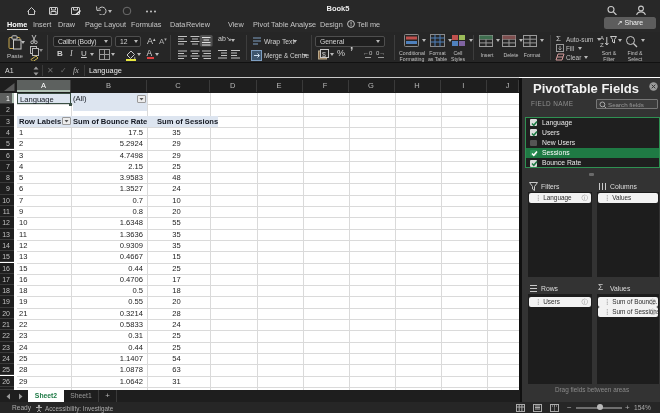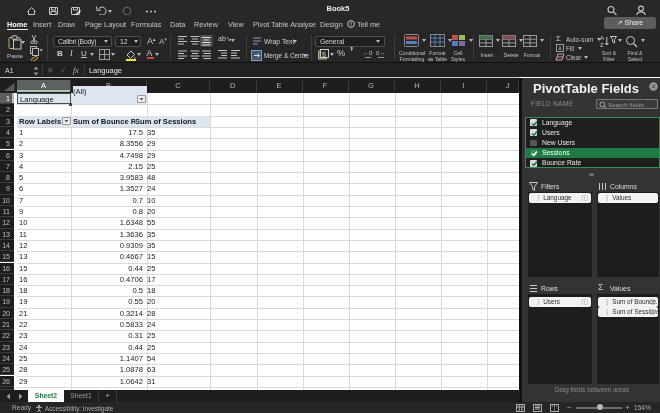--- a/index.html
+++ b/index.html
@@ -21,21 +21,21 @@
 #fbar{position:absolute;left:0;top:62px;width:660px;height:15px;background:#212121;border-top:1px solid #111}
 #fbar .sep{position:absolute;top:2px;height:11px;width:1px;background:#3a3a3a}
 #colhead{position:absolute;left:0;top:76.5px;width:519px;height:16.5px;background:#1e1e1e;border-top:1.5px solid #c9c9c9}
 .ch{position:absolute;top:2px;height:12px;font-size:7.5px;color:#b8b8b8;text-align:center;line-height:12px;border-right:1px solid #3a3a3a}
 .rh{position:absolute;left:0;width:13.5px;padding-right:3.5px;height:11.3px;background:#1e1e1e;color:#c0c0c0;font-size:7px;text-align:right;line-height:11.3px;border-bottom:1px solid #3a3a3a}
 .hl{position:absolute;left:17px;width:502px;height:1px;background:#dadada}
 .vl{position:absolute;top:93px;width:1px;height:297px;background:#dadada}
 .dr{position:absolute;left:0;width:522px;height:11.3px;font-size:7.6px;color:#1c1c1c;line-height:11.3px}
 .ca{position:absolute;left:19px}
 .cb{position:absolute;left:71px;width:72px;text-align:right}
-.cc{position:absolute;left:147px;width:59px;text-align:left}
+.cc{position:absolute;left:147px;width:59px;text-align:center}
 .pvt{position:absolute;background:#dde5f0;font-size:7.6px;color:#141821;line-height:11.3px}
 
 #panel{position:absolute;left:519px;top:78px;width:141px;height:324px;background:#333;border-left:3.5px solid #101010;color:#e4e4e4}
 .pbox{position:absolute;background:#1d1d1d}
 .pill{position:absolute;background:#f2f2f2;border-radius:2px;color:#2d2d2d;font-size:6.4px;line-height:10px;padding-left:6px;white-space:nowrap;overflow:hidden}
 .phead{position:absolute;font-size:6.8px;color:#dedede;white-space:nowrap}
 .fld{position:absolute;left:0;width:100%;height:10.2px;font-size:6.8px;color:#e8e8e8;line-height:10.2px}
 .cbx{position:absolute;left:4px;top:1.7px;width:6.6px;height:6.6px;border-radius:1px}
 .fldt{position:absolute;left:16px}
 
@@ -72,21 +72,21 @@
 <div class="bk">Book5</div>
 </div>
 
 <div id="tabs">
 <span style="left:7px;color:#fff;font-weight:bold">Home</span>
 <span style="left:33px">Insert</span>
 <span style="left:58px">Draw</span>
 <span style="left:85px">Page Layout</span>
 <span style="left:131px">Formulas</span>
 <span style="left:170px">Data</span>
-<span style="left:194px">Review</span>
+<span style="left:186px">Review</span>
 <span style="left:228px">View</span>
 <span style="left:253px">Pivot Table Analyse</span>
 <span style="left:320px">Design</span>
 <span style="left:357px">Tell me</span>
 <svg style="position:absolute;left:346px;top:4px" width="10" height="10">
       <circle cx="5" cy="5" r="3.4" stroke="#c6c6c6" fill="none"></circle>
       <rect x="4.6" y="3" width="0.9" height="2.6" fill="#c6c6c6"></rect>
       <rect x="4.6" y="6.2" width="0.9" height="0.9" fill="#c6c6c6"></rect>
     </svg>
 <div style="position:absolute;left:7px;top:13.5px;width:21px;height:1.6px;background:#e9e9e9"></div>
@@ -370,21 +370,21 @@
 <div class="rh" style="top:364.2px;">25</div>
 <div class="rh" style="top:375.5px;">26</div>
 <div class="rh" style="top:386.8px;height:3.2px"></div>
 <div class="dr" style="top:126.9px">
     <span class="ca">1</span>
     <span class="cb">17.5</span>
     <span class="cc">35</span>
   </div>
 <div class="dr" style="top:138.2px">
     <span class="ca">2</span>
-    <span class="cb">8.3556</span>
+    <span class="cb">5.2924</span>
     <span class="cc">29</span>
   </div>
 <div class="dr" style="top:149.5px">
     <span class="ca">3</span>
     <span class="cb">4.7498</span>
     <span class="cc">29</span>
   </div>
 <div class="dr" style="top:160.8px">
     <span class="ca">4</span>
     <span class="cb">2.15</span>
@@ -482,35 +482,35 @@
   </div>
 <div class="dr" style="top:375.5px">
     <span class="ca">29</span>
     <span class="cb">1.0642</span>
     <span class="cc">31</span>
   </div>
 
 <div class="pvt" style="left:17px;top:93px;width:130px;height:11.3px"></div>
 <div class="pvt" style="left:17px;top:93px;width:54px;height:11.3px;border:1.5px solid #3a4f44;padding-left:2px;z-index:2">Language</div>
 <div style="position:absolute;left:68.5px;top:102.5px;width:3px;height:3px;background:#3a4f44;z-index:3"></div>
-<div class="pvt" style="left:73px;top:86px;width:74px;height:18px">(All)</div>
+<div class="pvt" style="left:73px;top:93px;width:74px;height:18px">(All)</div>
 <div style="position:absolute;left:136.5px;top:95px;width:9px;height:8px;background:#ececec;border:1px solid #9a9a9a;border-radius:1px;z-index:2">
     <svg style="position:absolute;left:0;top:0" width="7" height="6">
       <path d="M1.5 2 L3.5 4.5 L5.5 2 Z" fill="#555"></path>
     </svg>
   </div>
 <div class="pvt" style="left:17px;top:115.6px;width:193px;height:11.3px"></div>
 <div class="pvt" style="left:19px;top:115.6px;font-weight:bold">Row Labels</div>
 <div style="position:absolute;left:62px;top:117.1px;width:8.5px;height:8px;background:#ececec;border:1px solid #9a9a9a;border-radius:1px;z-index:2">
     <svg style="position:absolute;left:0;top:0" width="7" height="6">
       <path d="M1.5 2 L3.5 4.5 L5.5 2 Z" fill="#555"></path>
     </svg>
   </div>
 <div class="pvt" style="left:73px;top:115.6px;font-weight:bold">Sum of Bounce Rate</div>
-<div class="pvt" style="left:135px;top:115.6px;font-weight:bold">Sum of Sessions</div>
+<div class="pvt" style="left:157px;top:115.6px;font-weight:bold">Sum of Sessions</div>
 
 <div id="panel">
 <div style="position:absolute;left:11px;top:3px;font-size:13px;font-weight:bold;color:#f2f2f2">PivotTable Fields</div>
 <svg style="position:absolute;left:127px;top:4px" width="9" height="9">
       <circle cx="4.5" cy="4.5" r="4.2" fill="#9a9a9a"></circle>
       <path d="M2.7 2.7 L6.3 6.3 M6.3 2.7 L2.7 6.3" stroke="#333" stroke-width="1"></path>
     </svg>
 <div style="position:absolute;left:9px;top:22px;font-size:6.4px;color:#8f8f8f;letter-spacing:0.4px">FIELD NAME</div>
 <div style="position:absolute;left:74px;top:21px;width:62px;height:9.5px;background:#3c3c3c;border:1px solid #777;border-radius:1px">
 <svg style="position:absolute;left:2px;top:1px" width="8" height="8">

